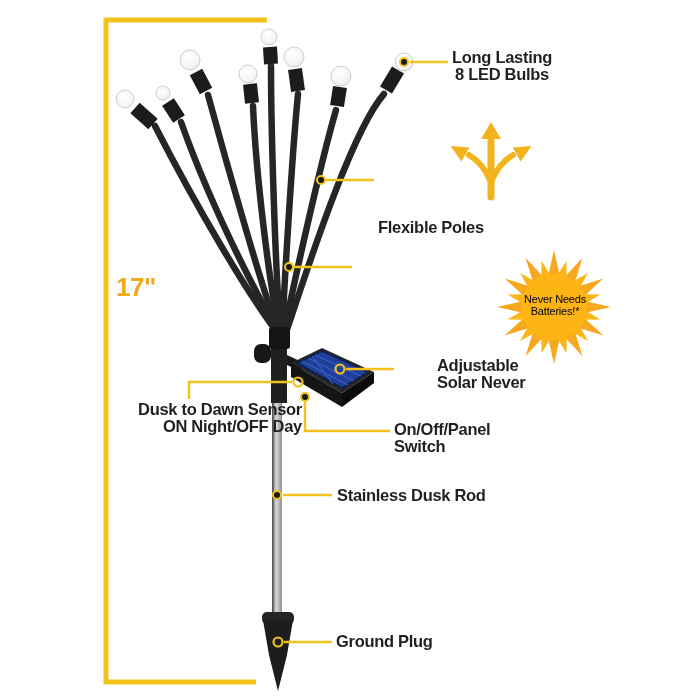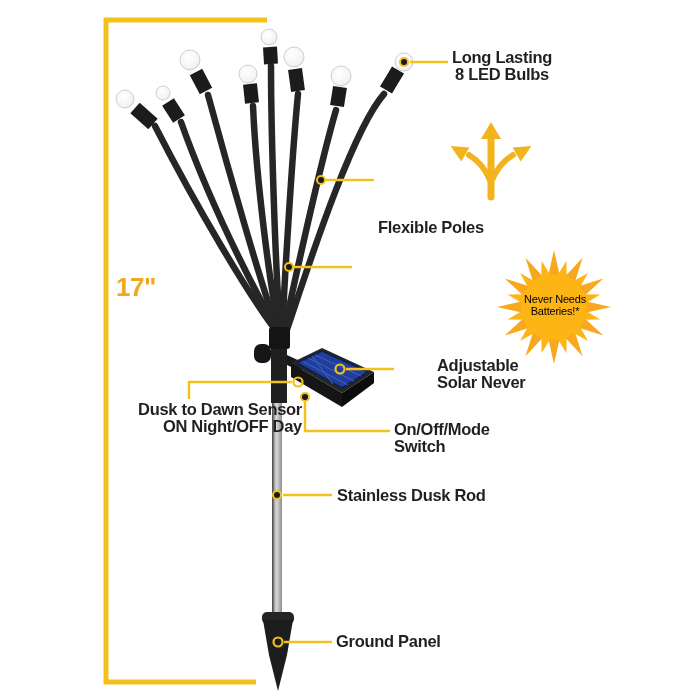--- a/index.html
+++ b/index.html
@@ -255,30 +255,30 @@
     <span>Adjustable</span>
     <span>Solar Never</span>
   </div>
 
   <div class="label center" style="left:110px;top:401px;width:192px;">
     <span>Dusk to Dawn Sensor</span>
     <span>ON Night/OFF Day</span>
   </div>
 
   <div class="label" style="left:394px;top:421px;">
-    <span>On/Off/Mode</span>
+    <span>On/Off/Panel</span>
     <span>Switch</span>
   </div>
 
   <div class="label" style="left:337px;top:487px;">
     <span>Stainless Dusk Rod</span>
   </div>
 
   <div class="label" style="left:336px;top:633px;">
-    <span>Ground Panel</span>
+    <span>Ground Plug</span>
   </div>
 
   <div class="sun-text">
     <span>Never Needs</span>
     <span>Batteries!*</span>
   </div>
 
 </div>
 
 </body></html>

